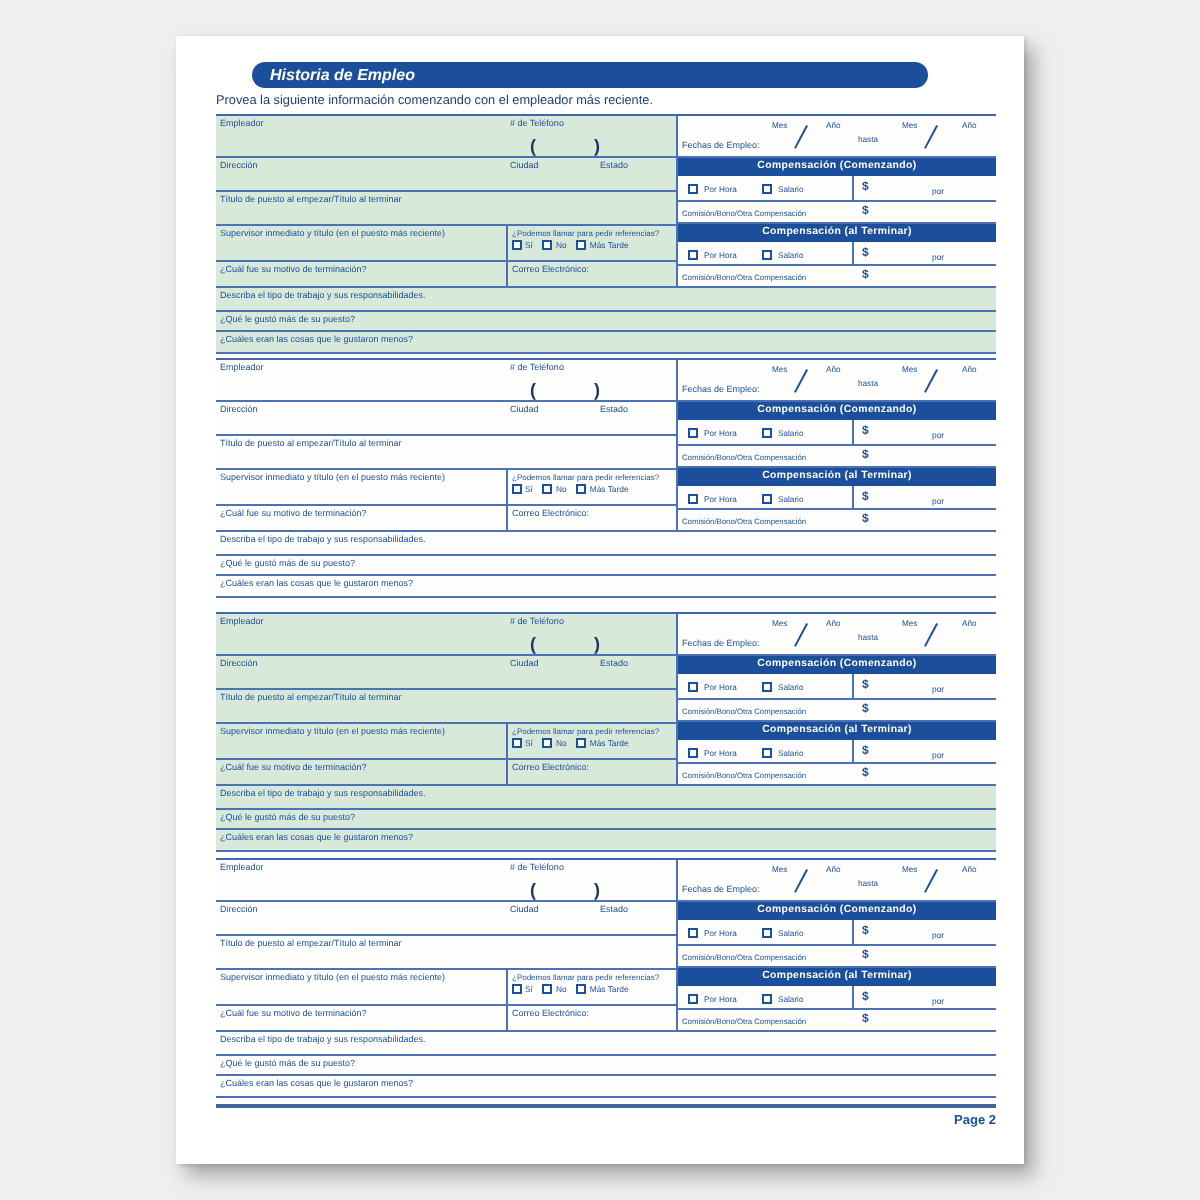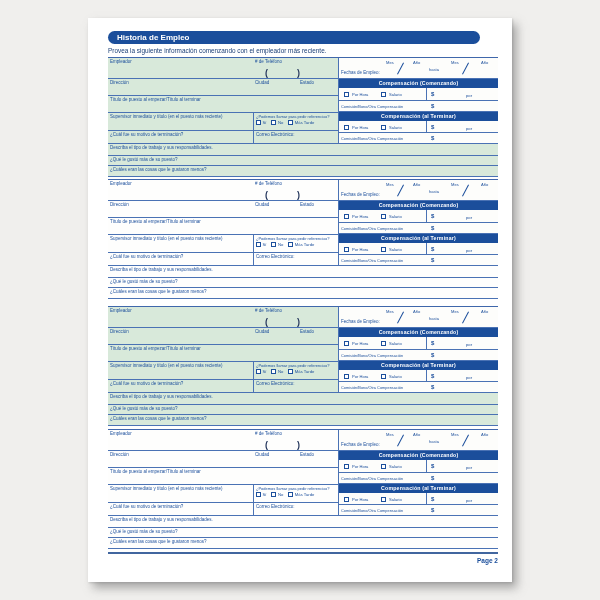--- a/index.html
+++ b/index.html
@@ -10,24 +10,24 @@
     position:relative;
     overflow:hidden;
     color:#1c4f9c;
   }
   .paper {
     position:absolute; left:88px; top:18px; width:424px; height:564px;
     background:#ffffff;
     box-shadow:5px 6px 9px rgba(110,110,110,.55), 1px 1px 2px rgba(150,150,150,.4);
   }
   .title-bar {
-    position:absolute; left:20px; top:13px; width:372px; height:13px;
+    position:absolute; left:38px; top:13px; width:338px; height:13px;
     background:#1b4e9b; border-radius:7px;
     color:#fff; font-size:8px; font-weight:bold;
-    line-height:13px; padding-left:9px;
+    line-height:13px; padding-left:9px;font-style:italic;
   }
   .instructions {
     position:absolute; left:20px; top:29px;
     font-size:6.4px; color:#1b3f77;
   }
   .blocks { position:absolute; left:20px; top:39px; width:390px; }
 
   .block { position:relative; width:390px; height:119px; border-top:1px solid #3f67ab; }
   .block:nth-of-type(1){ margin-bottom:3px; }
   .block:nth-of-type(2){ margin-bottom:8px; }

